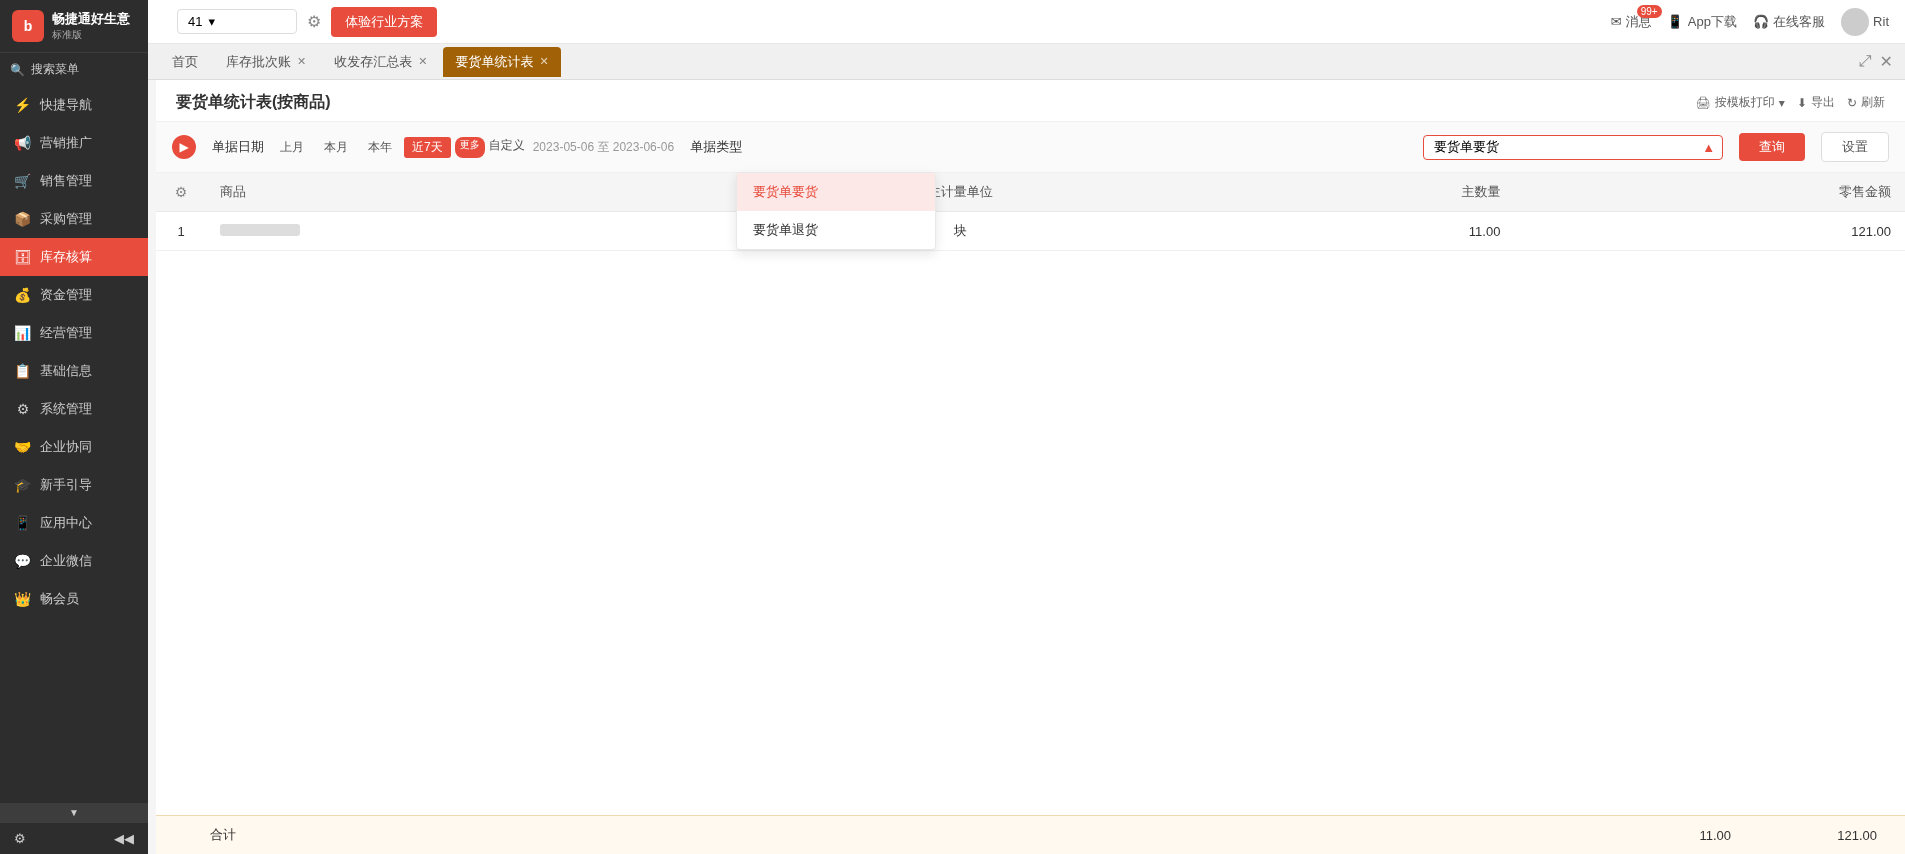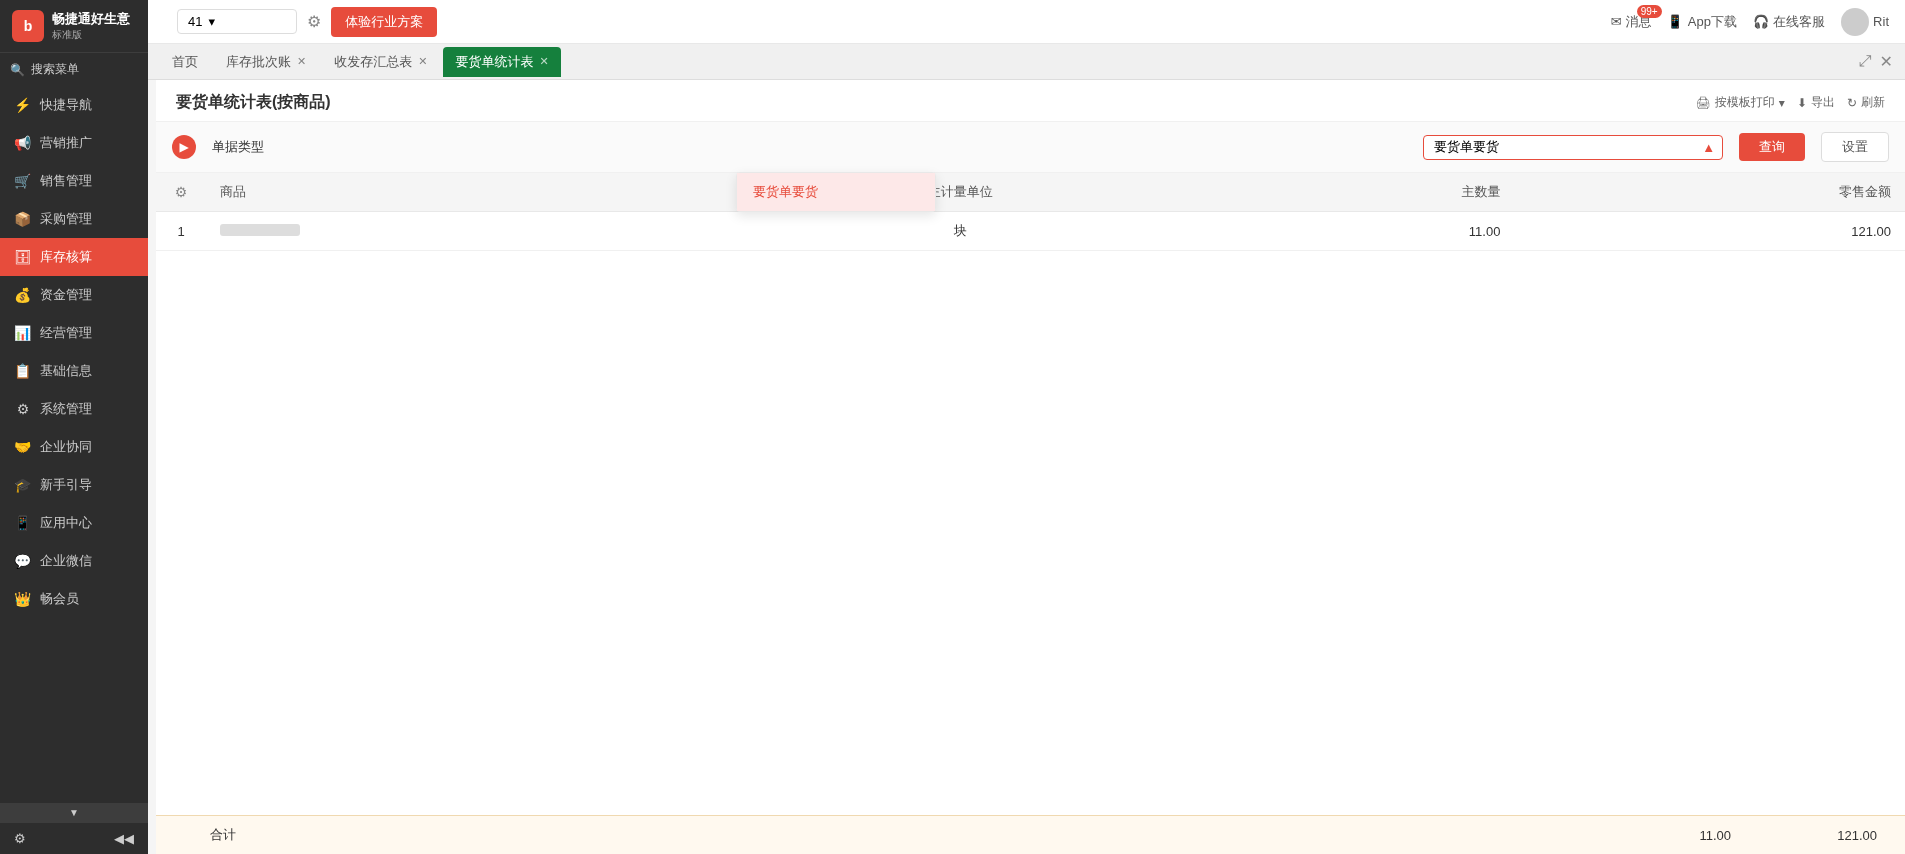--- a/index.html
+++ b/index.html
@@ -170,21 +170,21 @@
       gap: 6px;
       padding: 4px 12px;
       border-radius: 4px 4px 0 0;
       cursor: pointer;
       font-size: 13px;
       color: #555;
       background: transparent;
       height: 30px;
     }
     .tab.active {
-      background: #15803d;
+      background: #a16207;
       color: #fff;
       align-items: center;
     }
     .tab-close { font-size: 11px; opacity: 0.7; }
     .tab-home { color: #555; padding: 4px 12px; }
     .tab-actions { margin-left: auto; display: flex; gap: 8px; }
     .tab-actions span { cursor: pointer; font-size: 16px; color: #888; }
 
     
     .page-content {
@@ -557,35 +557,48 @@
         <div class="header-btn">
           <span>↻</span>
           <span>刷新</span>
         </div>
       </div>
     </div>
 
     <div class="filter-area">
       <div class="filter-expand-btn">▶</div>
 
+      <div class="filter-group">
+        <span class="filter-label">单据日期</span>
+        <div class="date-shortcuts">
+          <span class="date-shortcut">上月</span>
+          <span class="date-shortcut">本月</span>
+          <span class="date-shortcut">本年</span>
+          <span class="date-shortcut active">近7天</span>
+          <span class="more-badge">更多</span>
+          <span class="date-custom">自定义</span>
+        </div>
+        <span class="date-range">2023-05-06 至 2023-06-06</span>
+      </div>
 
       <div class="filter-type-group">
         <span class="filter-label">单据类型</span>
         <div class="filter-input-wrap">
           <input class="filter-input" type="text" value="要货单要货" style="">
           <span class="filter-input-icon">▲</span>
         </div>
       </div>
 
 
       <button class="query-btn">查询</button>
       <button class="settings-btn">设置</button>
 
       <div class="dropdown-overlay">
         <div class="dropdown-item selected">要货单要货</div>
+        <div class="dropdown-item">要货单退货</div>
       </div>
     </div>
 
     <div class="table-wrap">
       <table>
         <thead>
           <tr>
             <th class="center" style="width:50px;">
               <span class="settings-gear">⚙</span>
             </th>

